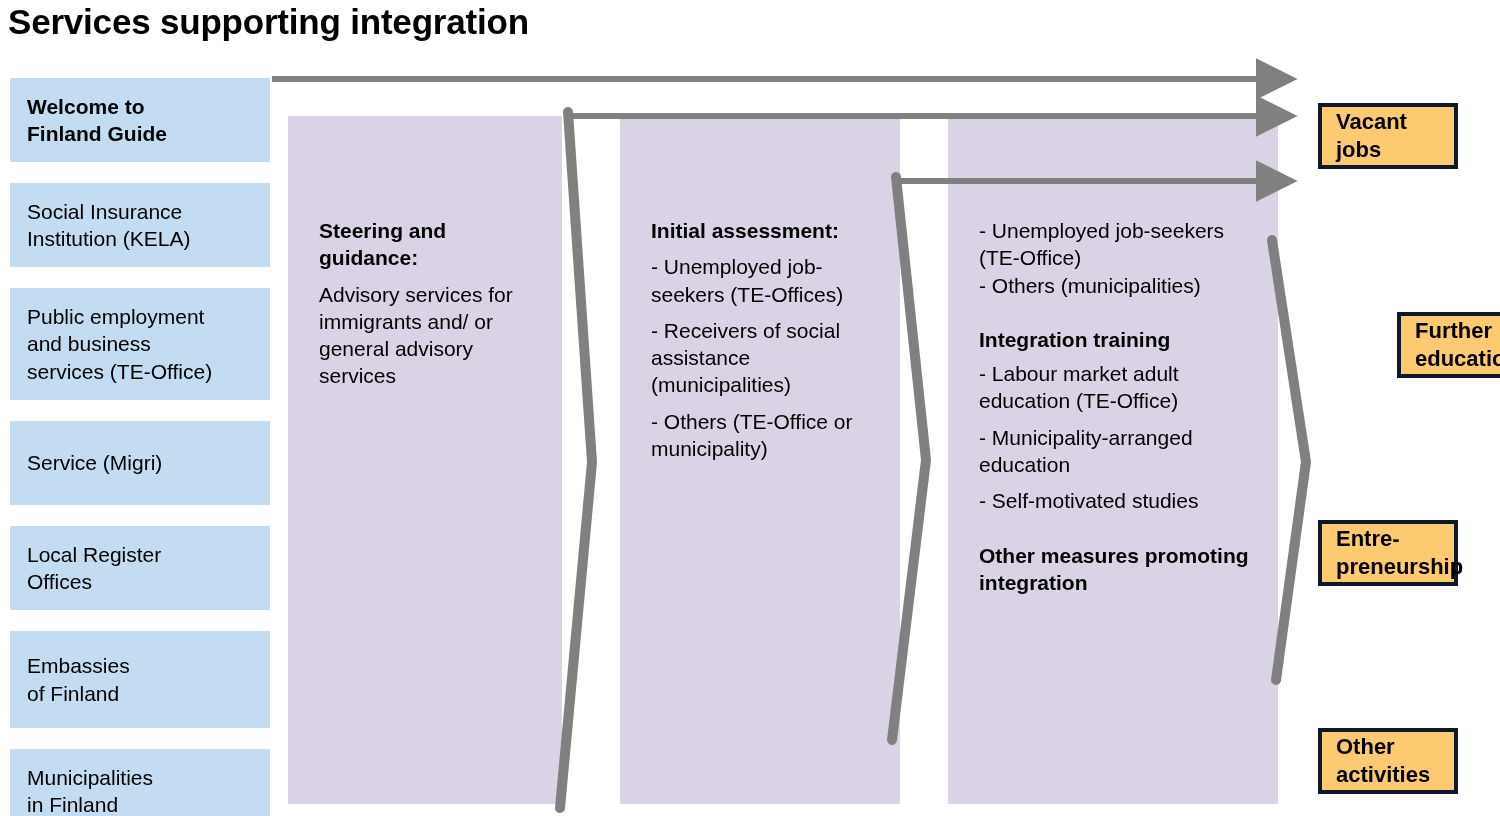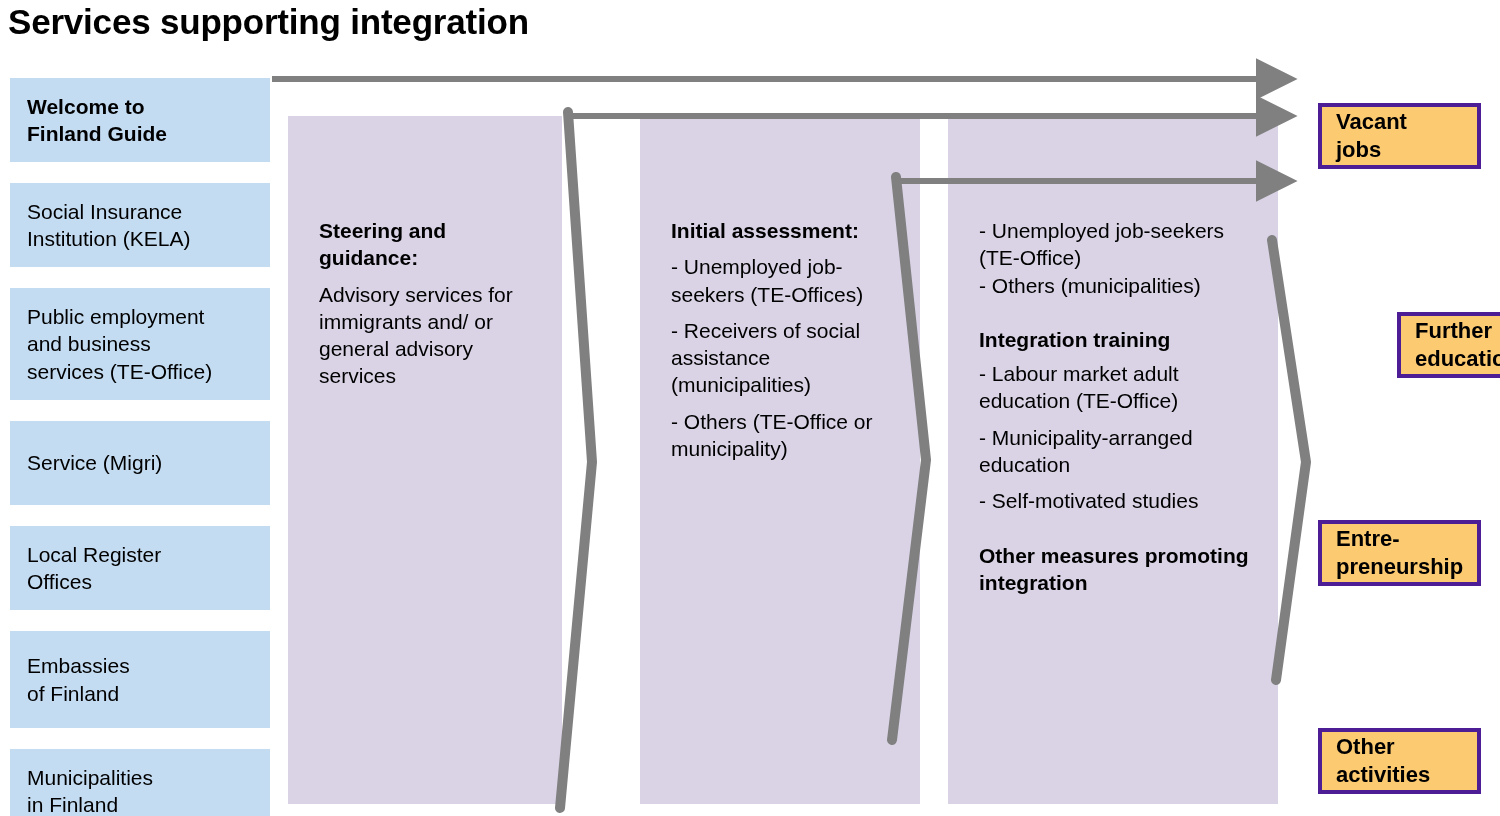--- a/index.html
+++ b/index.html
@@ -71,37 +71,37 @@
   }
   .proc-head.tight { margin-bottom: 7px; }
   .proc-para {
     margin-bottom: 9px;
   }
   .proc-para:last-child { margin-bottom: 0; }
   .proc-gapless { margin-bottom: 0; }
   .proc-spacer { height: 18px; }
 
   #col-1 { left: 288px; top: 116px; width: 274px; height: 688px; }
-  #col-2 { left: 620px; top: 116px; width: 280px; height: 688px; margin-left: 20px; }
+  #col-2 { left: 620px; top: 116px; width: 280px; height: 688px; }
   #col-3 { left: 948px; top: 116px; width: 330px; height: 688px; }
 
   
   .outcome-box {
     position: absolute;
     background: #fcca71;
-    border: 4px solid #4c1d95;
+    border: 4px solid #0f172a;
     box-sizing: border-box;
     padding: 8px 12px 8px 14px;
     font-size: 22px;
     font-weight: bold;
     line-height: 1.28;
     display: flex;
     flex-direction: column;
     justify-content: center;
-    width: 163px;
+    width: 140px;
   }
   #outcome-0 { left: 1318px; top: 103px;  height: 66px; }
   #outcome-1 { left: 1397px; top: 312px;  height: 66px; }
   #outcome-2 { left: 1318px; top: 520px;  height: 66px; }
   #outcome-3 { left: 1318px; top: 728px;  height: 66px; }
 
   
   #overlay {
     position: absolute;
     left: 0;

